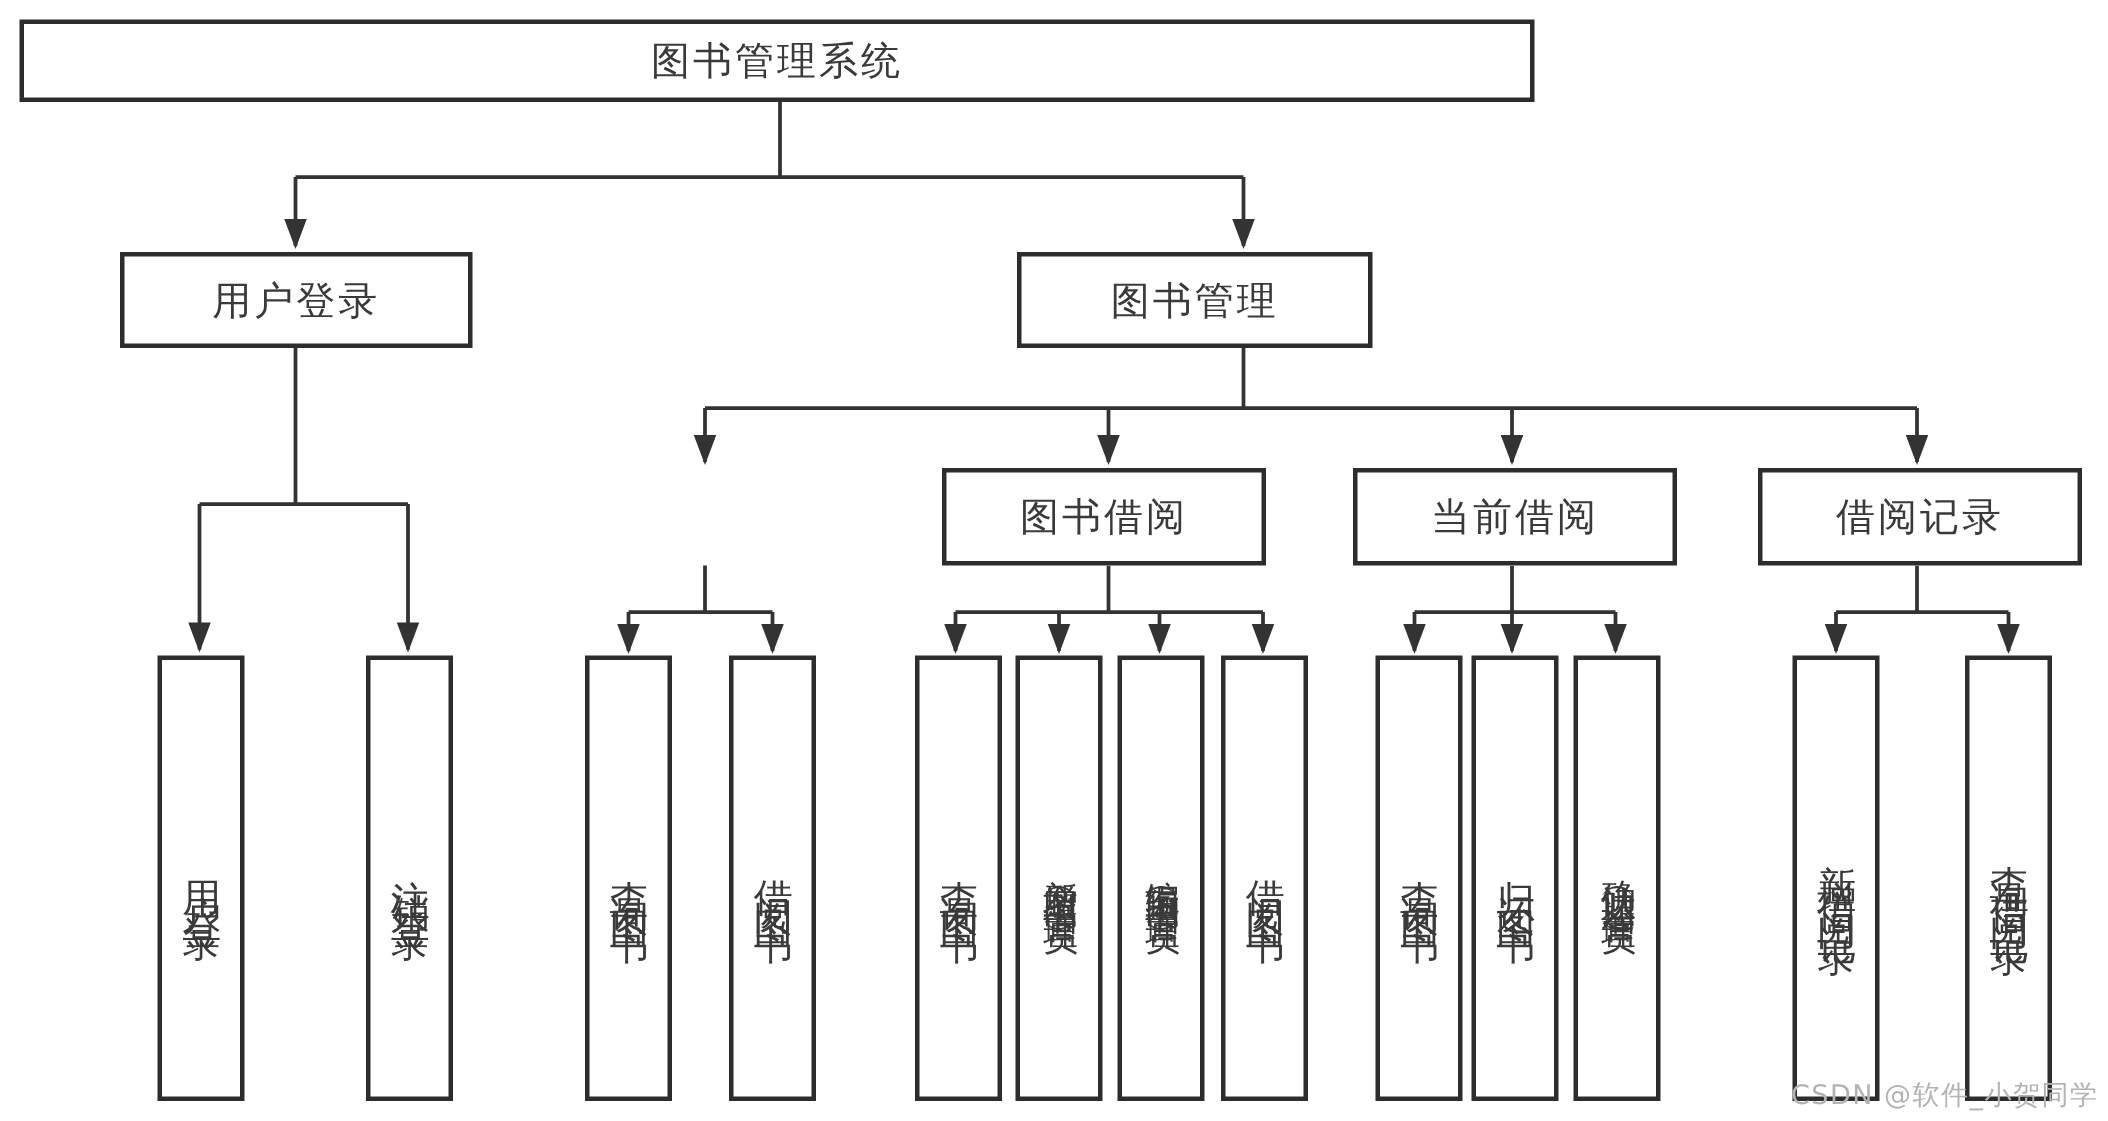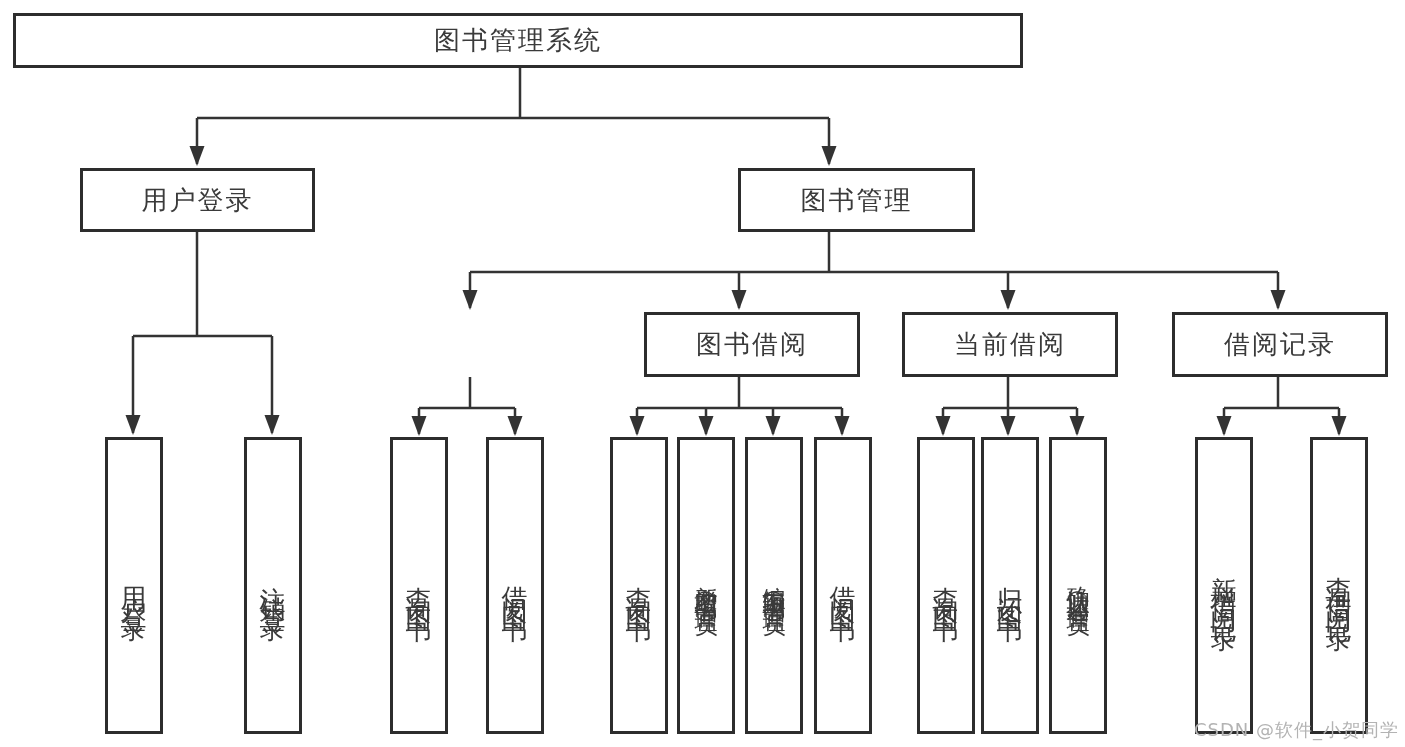--- a/index.html
+++ b/index.html
@@ -33,23 +33,23 @@
     line-height: 1;
     white-space: normal;
   }
   .vbox.long .vtext {
     font-size: 23px;
     letter-spacing: 4px;
   }
   
   #n-root  { left: 13px;  top: 13px;  width: 1010px; height: 55px; }
   #n-login { left: 80px;  top: 168px; width: 235px;  height: 64px; }
-  #n-mgmt  { left: 738px; top: 168px; width: 237px;  height: 64px; }
+  #n-mgmt  { left: 678px; top: 168px; width: 237px;  height: 64px; }
   #n-new   { left: 362px; top: 312px; width: 216px;  height: 65px; }
-  #n-bor   { left: 644px; top: 312px; width: 216px;  height: 65px; }
+  #n-bor   { left: 628px; top: 312px; width: 216px;  height: 65px; }
   #n-cur   { left: 902px; top: 312px; width: 216px;  height: 65px; }
   #n-rec   { left: 1172px;top: 312px; width: 216px;  height: 65px; }
   .vbox { top: 437px; width: 58px; height: 297px; }
   #v1  { left: 105px; }
   #v2  { left: 244px; }
   #v3  { left: 390px; }
   #v4  { left: 486px; }
   #v5  { left: 610px; }
   #v6  { left: 677px; }
   #v7  { left: 745px; }

